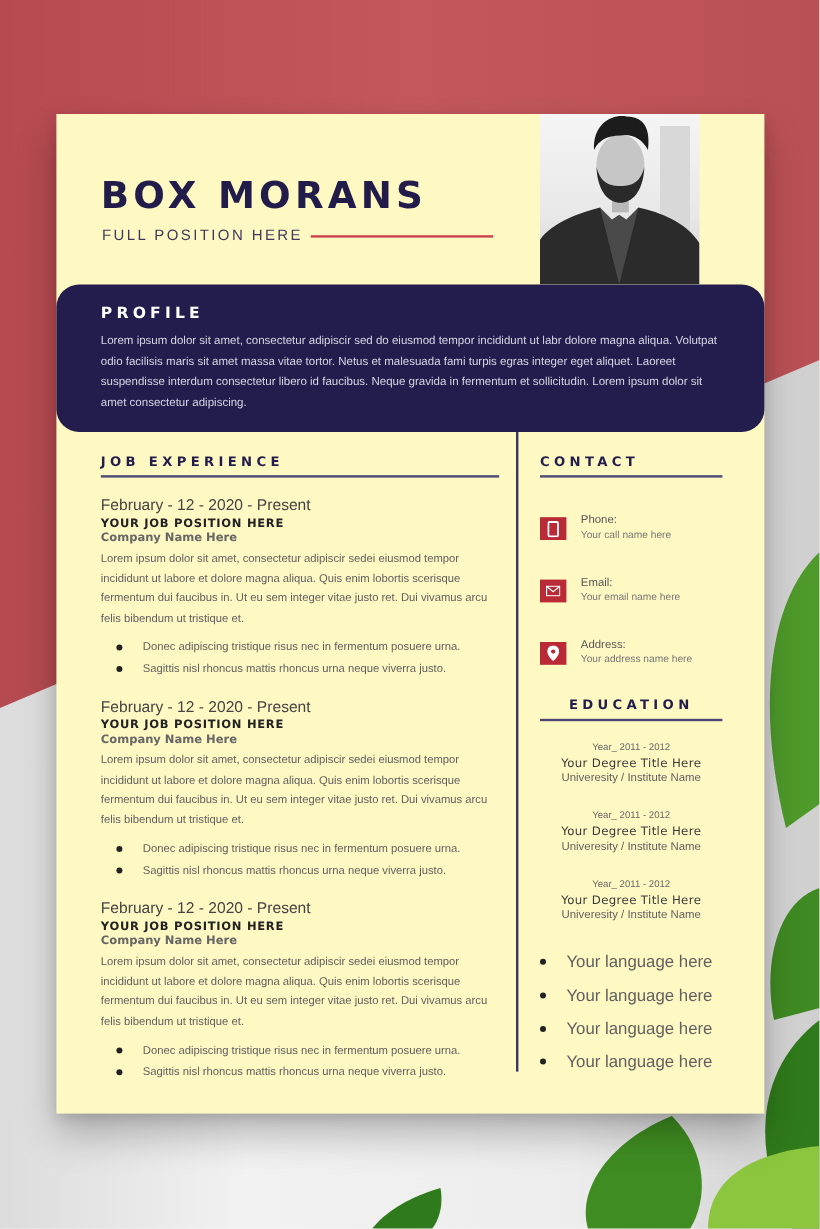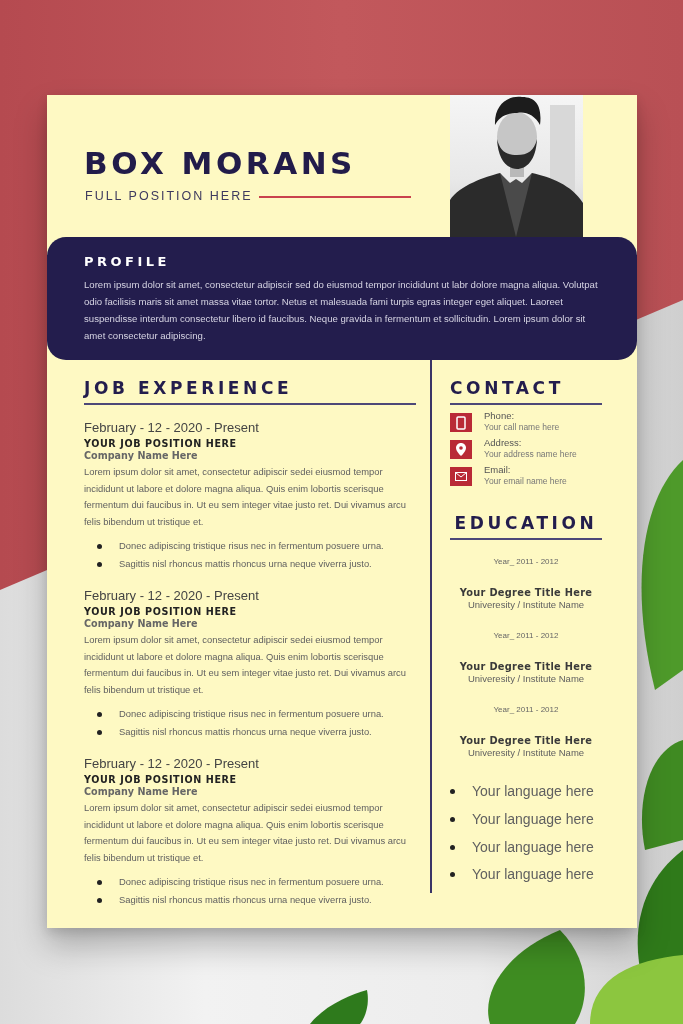--- a/index.html
+++ b/index.html
@@ -42,44 +42,44 @@
     }
     .profile h2 {
       font-family: "DejaVu Sans", sans-serif; font-size: 13px; letter-spacing: 3.5px;
       color: #ffffff; font-weight: bold; margin-bottom: 7px;
     }
     .profile p { font-size: 9.6px; line-height: 17px; color: #d6d4e3; }
     .divider-v { position: absolute; left: 383px; top: 265px; width: 2px; height: 533px; background: #3a3566; }
     .col-left { position: absolute; left: 37px; top: 283px; width: 332px; }
     .col-right { position: absolute; left: 403px; top: 283px; width: 152px; }
     .sec-title {
-      font-family: "DejaVu Sans", sans-serif; font-weight: bold; font-size: 17px;
+      font-family: "DejaVu Sans", sans-serif; font-weight: bold; font-size: 11px;
       letter-spacing: 3.6px; color: #231d4d; padding-bottom: 5px;
       border-bottom: 2px solid #4d4878;
     }
     .job { margin-top: 15px; }
     .job:first-of-type { margin-top: 15px; }
     .job-date { font-size: 13px; color: #444; }
     .job-title { font-family: "DejaVu Sans", sans-serif; font-weight: bold; font-size: 9.6px; letter-spacing: 0.6px; color: #222; margin-top: 3px; }
     .job-company { font-family: "DejaVu Sans", sans-serif; font-weight: bold; font-size: 9.6px; color: #666; margin-top: 1px; }
     .job-desc { font-size: 9.4px; line-height: 16.5px; color: #606060; margin-top: 3px; }
     .bullets { list-style: none; margin-top: 7px; }
     .bullets li { position: relative; padding-left: 35px; font-size: 9.4px; line-height: 18px; color: #606060; }
     .bullets li::before { content: ""; position: absolute; left: 13px; top: 7px; width: 5px; height: 5px; border-radius: 50%; background: #222; }
-    .contact-item { display: flex; align-items: center; margin-top: 8px; }
+    .contact-item { display: flex; align-items: center; margin-top: 33px; }
     .contact-item:first-of-type { margin-top: 17px; }
     .ci-icon { width: 22px; height: 19px; background: #b92a36; display: flex; align-items: center; justify-content: center; flex: none; }
     .ci-text { margin-left: 12px; margin-top: -3px; }
     .ci-label { font-size: 9.5px; color: #555; }
     .ci-value { font-size: 8.5px; color: #777; margin-top: 1px; }
     .edu-sec { margin-top: 27px; text-align: center; }
     .edu { margin-top: 17px; }
     .edu + .edu { margin-top: 21px; }
     .edu-year { font-size: 8px; color: #666; }
-    .edu-degree { font-family: "DejaVu Sans", sans-serif; font-weight: bold; font-size: 9.8px; color: #3a3a3a; margin-top: 21px; letter-spacing: 0.3px; }
+    .edu-degree { font-family: "DejaVu Sans", sans-serif; font-weight: normal; font-size: 9.8px; color: #3a3a3a; margin-top: 4px; letter-spacing: 0.3px; }
     .edu-uni { font-size: 9.5px; color: #606060; margin-top: 1px; }
     .lang-sec { margin-top: 26px; }
     .lang-list { list-style: none; margin-top: 11px; }
     .lang-list li { position: relative; padding-left: 22px; font-size: 14px; color: #606060; line-height: 14px; margin-bottom: 13.8px; }
     .lang-list li::before { content: ""; position: absolute; left: 0; top: 5px; width: 5px; height: 5px; border-radius: 50%; background: #222; }
   </style>
 </head>
 <body>
 
 <div class="bg-red"></div>
@@ -170,41 +170,41 @@
             </svg>
         </div>
         <div class="ci-text">
           <div class="ci-label">Phone:</div>
           <div class="ci-value">Your  call name here</div>
         </div>
       </div>
 
       <div class="contact-item">
         <div class="ci-icon">
+          <svg width="12" height="9" viewBox="0 0 12 9">
+              <rect x="0.5" y="0.5" width="11" height="8" fill="none" stroke="#fff" stroke-width="1"></rect>
+              <path d="M0.5 0.5 L6 5 L11.5 0.5" fill="none" stroke="#fff" stroke-width="1"></path>
+            </svg>
+        </div>
+        <div class="ci-text">
+          <div class="ci-label">Email:</div>
+          <div class="ci-value">Your email name here</div>
+        </div>
+      </div>
+
+      <div class="contact-item">
+        <div class="ci-icon">
           <svg width="10" height="13" viewBox="0 0 10 13">
               <path d="M5 0 C2 0 0 2.2 0 5 C0 8.5 5 13 5 13 C5 13 10 8.5 10 5 C10 2.2 8 0 5 0 Z" fill="#fff"></path>
               <circle cx="5" cy="5" r="1.8" fill="#b92a36"></circle>
             </svg>
         </div>
         <div class="ci-text">
           <div class="ci-label">Address:</div>
           <div class="ci-value">Your address name here</div>
-        </div>
-      </div>
-
-      <div class="contact-item">
-        <div class="ci-icon">
-          <svg width="12" height="9" viewBox="0 0 12 9">
-              <rect x="0.5" y="0.5" width="11" height="8" fill="none" stroke="#fff" stroke-width="1"></rect>
-              <path d="M0.5 0.5 L6 5 L11.5 0.5" fill="none" stroke="#fff" stroke-width="1"></path>
-            </svg>
-        </div>
-        <div class="ci-text">
-          <div class="ci-label">Email:</div>
-          <div class="ci-value">Your email name here</div>
         </div>
       </div>
     </div>
 
     <div class="edu-sec">
       <div class="sec-title">EDUCATION</div>
       <div class="edu">
         <div class="edu-year">Year_ 2011 - 2012</div>
         <div class="edu-degree">Your Degree Title Here</div>
         <div class="edu-uni">Univeresity / Institute Name</div>

